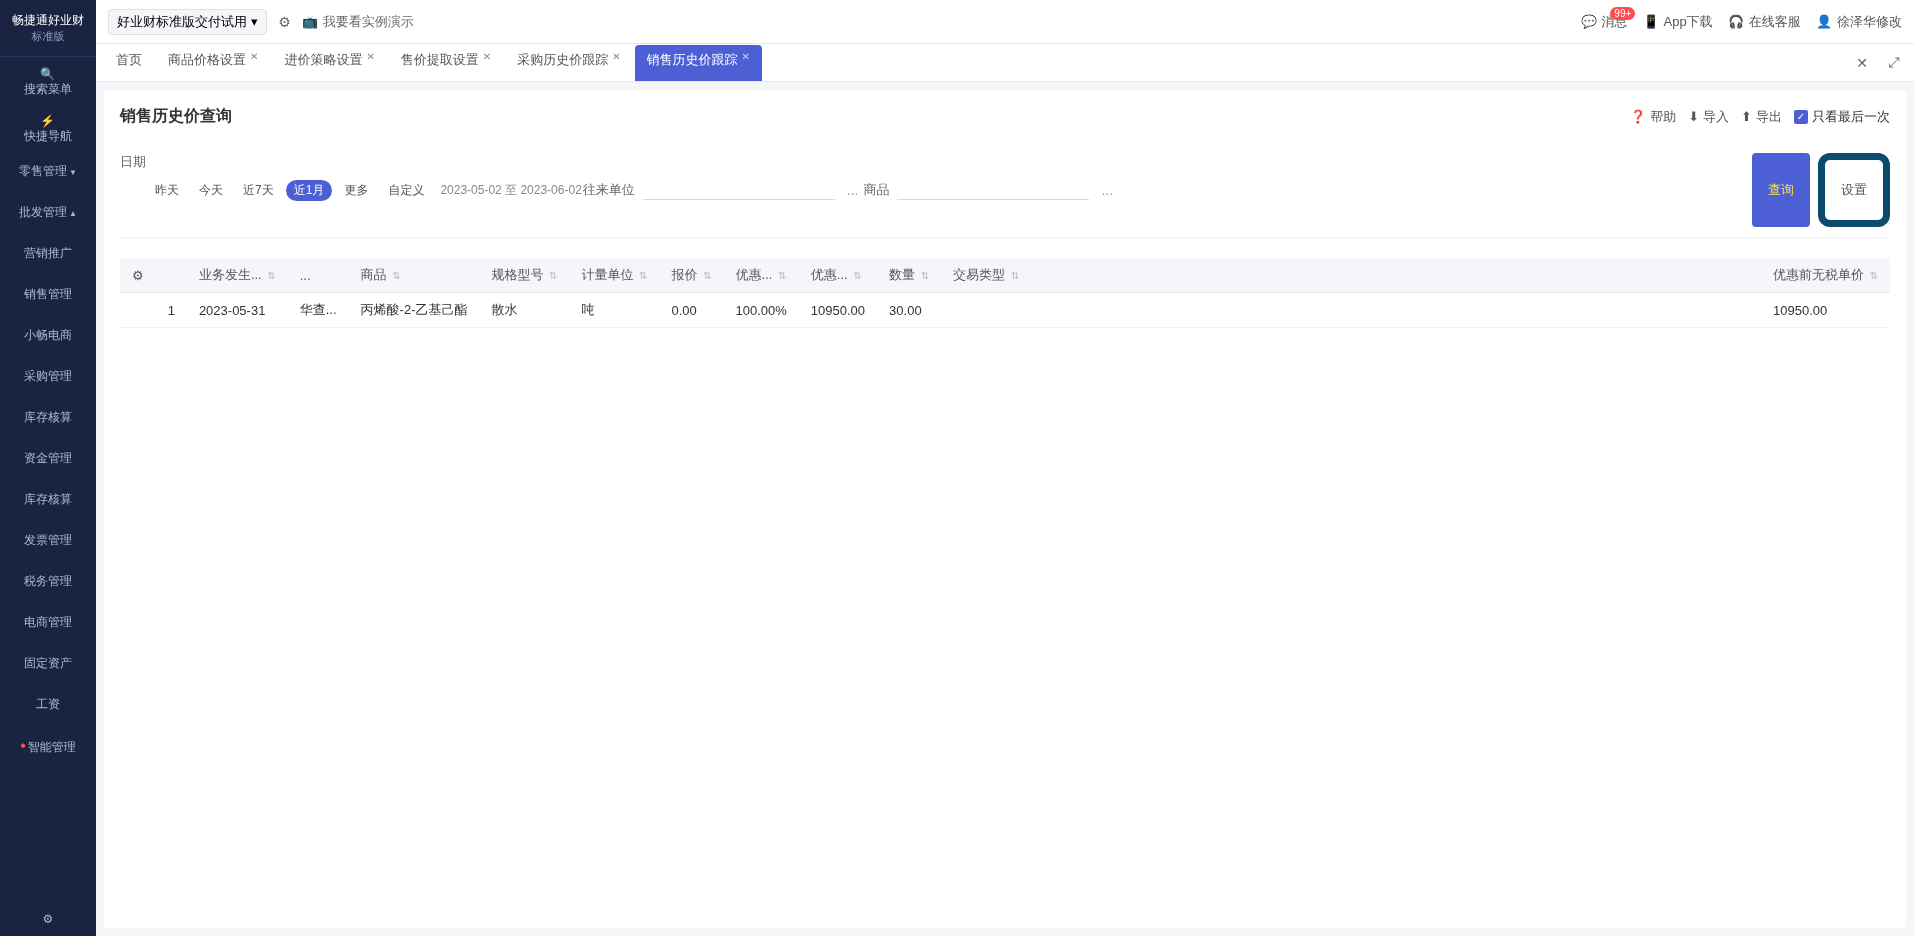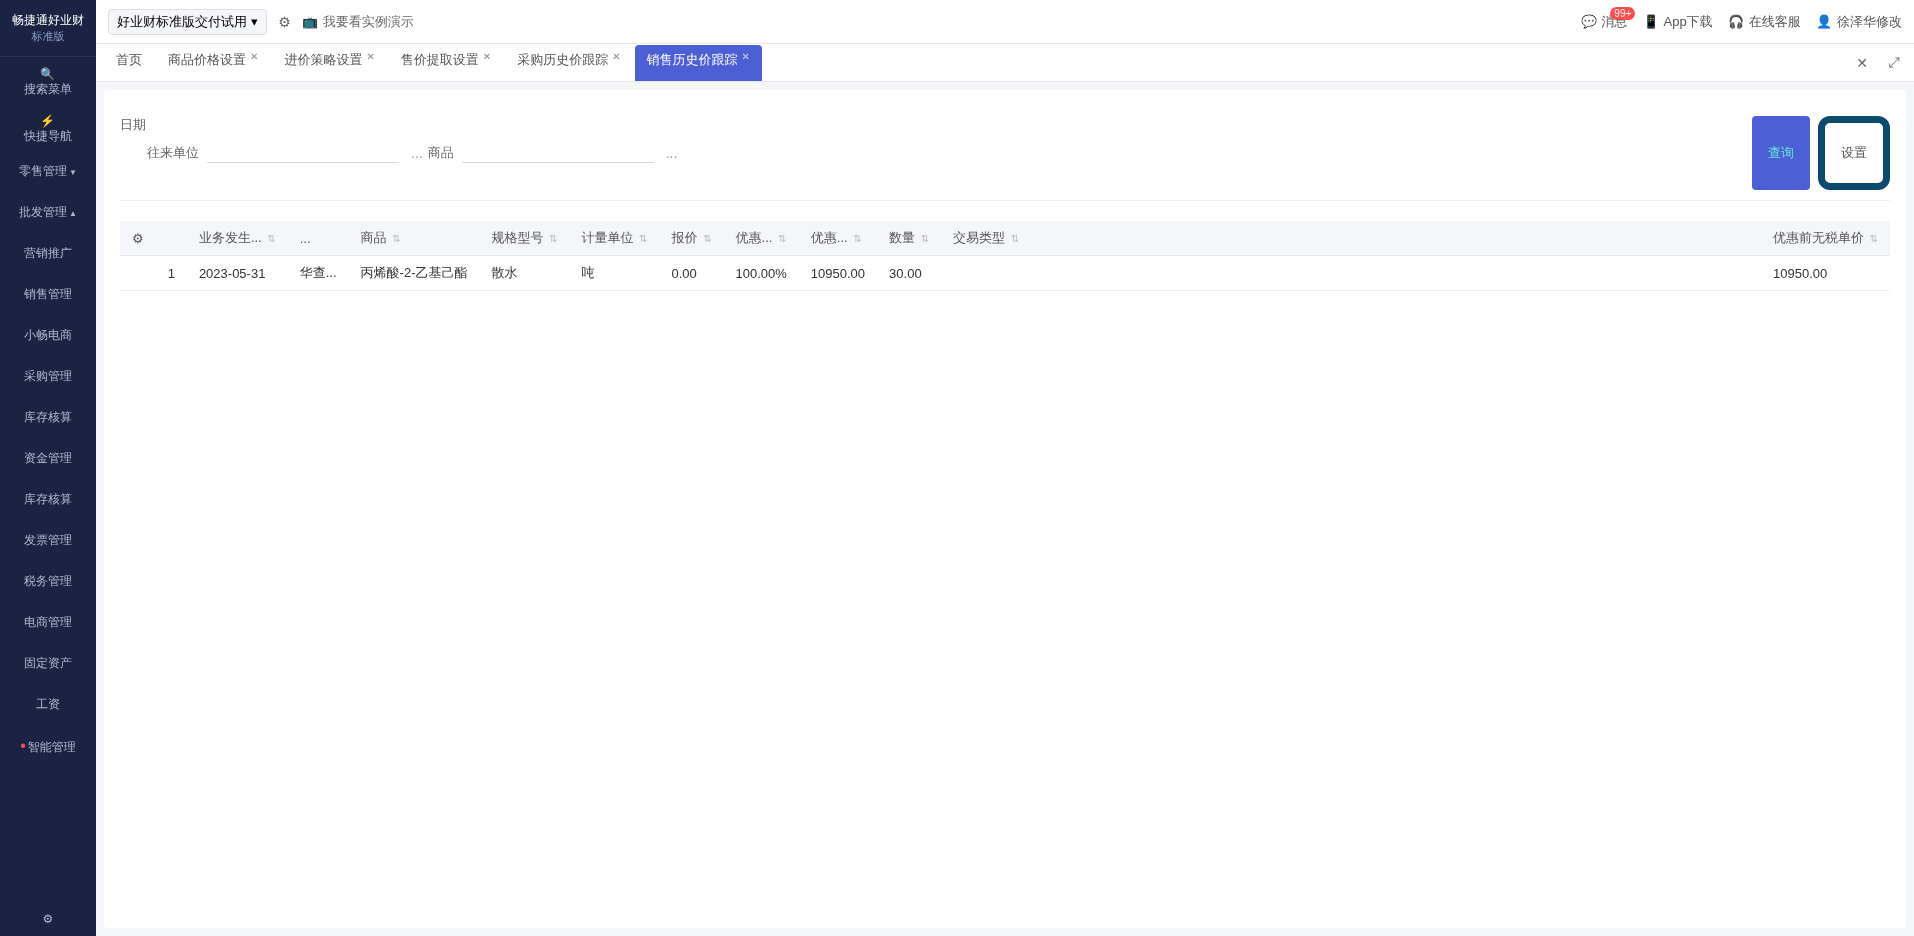--- a/index.html
+++ b/index.html
@@ -52,21 +52,21 @@
     
     .filter-row { display: flex; gap: 1px; padding: 10px 0; border-bottom: 1px solid #f0f0f0; margin-bottom: 20px; }
     .filter-label { color: #666; font-size: 13px; }
     .date-range-btns { display: flex; align-items: center; gap: 4px; }
     .date-btn { padding: 2px 8px; border-radius: 12px; font-size: 12px; cursor: pointer; color: #555; border: none; background: transparent; }
     .date-btn.active { background: #4c5fd5; color: #fff; }
     .date-range-text { font-size: 12px; color: #888; margin-left: 4px; }
     .filter-input-group { display: flex; align-items: center; gap: 8px; }
     .filter-input { border: none; border-bottom: 1px solid #d9d9d9; outline: none; padding: 2px 8px; min-width: 120px; font-size: 13px; background: transparent; }
     .filter-dots { color: #999; font-size: 14px; cursor: pointer; padding: 2px 4px; }
-    .btn-primary { background: #4c5fd5; color: #5eead4; border: none; border-radius: 4px; padding: 4px 16px; font-size: 13px; cursor: pointer; }
+    .btn-primary { background: #4c5fd5; color: #fde047; border: none; border-radius: 4px; padding: 4px 16px; font-size: 13px; cursor: pointer; }
     .btn-default { background: #fff; color: #555; border: 7px solid #0c4a6e; border-radius: 12px; padding: 21px 16px; font-size: 13px; cursor: pointer; }
 
     
     .data-table { width: 100%; border-collapse: collapse; font-size: 13px; }
     .data-table thead tr { background: #f5f6fa; }
     .data-table th { padding: 8px 12px; text-align: left; color: #555; font-weight: 500; border-bottom: 1px solid #e8e8e8; white-space: nowrap; }
     .data-table th .sort-icon { color: #bbb; margin-left: 2px; font-size: 10px; }
     .data-table td { padding: 8px 12px; color: #333; border-bottom: 1px solid #f0f0f0; white-space: nowrap; }
     .th-gear { width: 36px; }
     .window-controls { display: flex; align-items: center; gap: 8px; margin-left: auto; }
@@ -167,23 +167,53 @@
     </div>
     <div class="window-controls">
       <button class="win-btn">✕</button>
       <button class="win-btn">⤢</button>
     </div>
   </div>
 
   <div class="content">
     <div class="page-container">
 
+      <div class="page-header">
+        <div class="page-title">销售历史价查询</div>
+        <div class="page-actions">
+          <span>
+            <span>❓</span>
+            <span>帮助</span>
+          </span>
+          <span>
+            <span>⬇</span>
+            <span>导入</span>
+          </span>
+          <span>
+            <span>⬆</span>
+            <span>导出</span>
+          </span>
+          <label class="only-last-checkbox">
+            <span class="checkbox-blue">✓</span>
+            <span>只看最后一次</span>
+          </label>
+        </div>
+      </div>
 
       <div class="filter-row">
         <span class="filter-label">日期</span>
+        <div class="date-range-btns">
+          <button class="date-btn">昨天</button>
+          <button class="date-btn">今天</button>
+          <button class="date-btn">近7天</button>
+          <button class="date-btn active">近1月</button>
+          <button class="date-btn">更多</button>
+          <button class="date-btn">自定义</button>
+          <span class="date-range-text">2023-05-02 至 2023-06-02</span>
+        </div>
         <div class="filter-input-group">
           <span class="filter-label">往来单位</span>
           <input class="filter-input" type="text" value="" style="">
           <span class="filter-dots">...</span>
         </div>
         <div class="filter-input-group">
           <span class="filter-label">商品</span>
           <input class="filter-input" type="text" value="" style="">
           <span class="filter-dots">...</span>
         </div>

